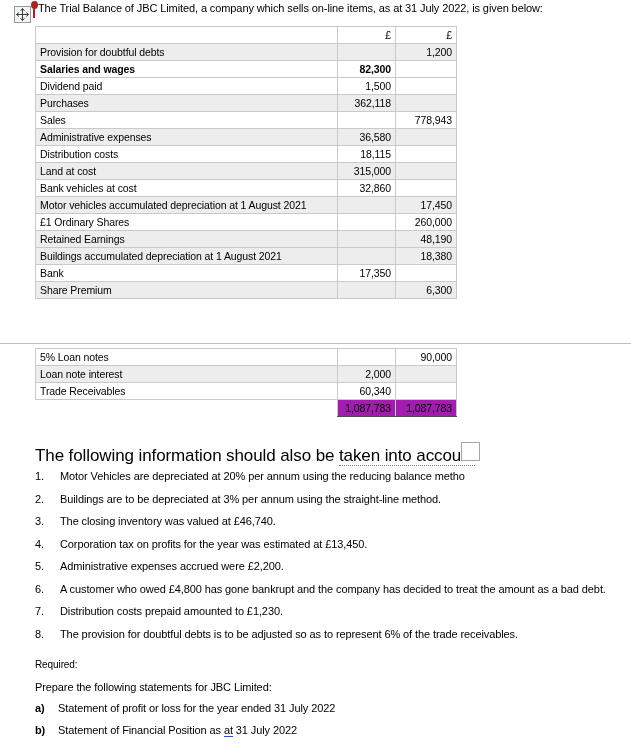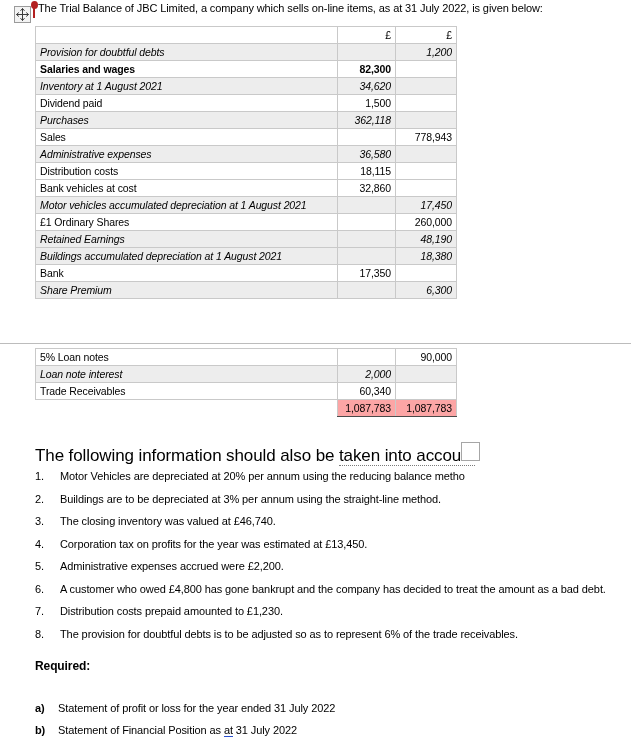--- a/index.html
+++ b/index.html
@@ -54,26 +54,26 @@
     padding:0 4px;
     font-size:10.5px;
     line-height:16px;
     letter-spacing:-0.1px;
     box-sizing:border-box;
     overflow:hidden;
     white-space:nowrap;
   }
   table.tb td.num{text-align:right;}
   table.tb tr.hdr td{height:17px;}
-  table.tb tr.alt td{background:#ededed;font-style:italic;}
+  table.tb tr.alt td{background:#ededed;}
   table.tb td.bold{font-weight:bold;}
   table.tb tr.total td{
     border-top:1.6px solid #4a4a4a;
     border-bottom:1.6px solid #4a4a4a;
-    background:#fca5a5;
+    background:#a21caf;
   }
   table.tb tr.total td.lbl{border-left:none;border-right:none;border-top:none;border-bottom:none;background:transparent;}
 
   
   .tb-wrap2{position:absolute;left:35px;top:348px;width:421px;}
 
   .break-rule{
     position:absolute;left:0px;top:343px;width:631px;height:0;
     border-top:1px solid #bcbcbc;
   }
@@ -103,21 +103,21 @@
     line-height:13px;
     white-space:nowrap;
   }
   ol.notes li .n{
     position:absolute;left:0;top:0;width:20px;
   }
 
   
   .required-title{
     position:absolute;left:35px;top:659px;
-    font-weight:bold;font-size:12px;letter-spacing:-0.1px;
+    font-weight:normal;font-size:10px;letter-spacing:-0.1px;
   }
   .required-lead{
     position:absolute;left:35px;top:681px;font-size:11px;letter-spacing:-0.1px;
   }
   .req-list{
     position:absolute;left:35px;top:702px;width:560px;
   }
   .req-item{
     position:relative;padding-left:23px;margin-bottom:9px;
     font-size:11px;letter-spacing:-0.1px;line-height:13px;white-space:nowrap;
@@ -167,25 +167,20 @@
           <tr class="alt">
             <td>Provision for doubtful debts</td>
             <td class="num"></td>
             <td class="num">1,200</td>
           </tr>
           <tr>
             <td class="bold">Salaries and wages</td>
             <td class="num bold">82,300</td>
             <td class="num bold"></td>
           </tr>
-          <tr class="alt">
-            <td>Inventory at 1 August 2021</td>
-            <td class="num">34,620</td>
-            <td class="num"></td>
-          </tr>
           <tr>
             <td>Dividend paid</td>
             <td class="num">1,500</td>
             <td class="num"></td>
           </tr>
           <tr class="alt">
             <td>Purchases</td>
             <td class="num">362,118</td>
             <td class="num"></td>
           </tr>
@@ -195,20 +190,25 @@
             <td class="num">778,943</td>
           </tr>
           <tr class="alt">
             <td>Administrative expenses</td>
             <td class="num">36,580</td>
             <td class="num"></td>
           </tr>
           <tr>
             <td>Distribution costs</td>
             <td class="num">18,115</td>
+            <td class="num"></td>
+          </tr>
+          <tr class="alt">
+            <td>Land at cost</td>
+            <td class="num">315,000</td>
             <td class="num"></td>
           </tr>
           <tr>
             <td>Bank vehicles at cost</td>
             <td class="num">32,860</td>
             <td class="num"></td>
           </tr>
           <tr class="alt">
             <td>Motor vehicles accumulated depreciation at 1 August 2021</td>
             <td class="num"></td>
@@ -290,20 +290,21 @@
       <li><span class="n">2.</span><span>Buildings are to be depreciated at 3% per annum using the straight-line method.</span></li>
       <li><span class="n">3.</span><span>The closing inventory was valued at £46,740.</span></li>
       <li><span class="n">4.</span><span>Corporation tax on profits for the year was estimated at £13,450.</span></li>
       <li><span class="n">5.</span><span>Administrative expenses accrued were £2,200.</span></li>
       <li><span class="n">6.</span><span>A customer who owed £4,800 has gone bankrupt  and the company has decided to treat the amount as a bad debt.</span></li>
       <li><span class="n">7.</span><span>Distribution costs prepaid amounted to £1,230.</span></li>
       <li><span class="n">8.</span><span>The provision for doubtful debts is to be adjusted so as to represent 6% of the trade receivables.</span></li>
     </ol>
 
   <div class="required-title">Required:</div>
+  <div class="required-lead">Prepare the following statements for JBC Limited:</div>
 
   <div class="req-list">
     <div class="req-item">
       <span class="lb">a)</span>
       <span>Statement of profit or loss for the year ended 31 July 2022</span>
     </div>
     <div class="req-item">
       <span class="lb">b)</span>
       <span>Statement of Financial Position as </span><span class="ul-blue">at</span><span> 31 July 2022</span>
     </div>

